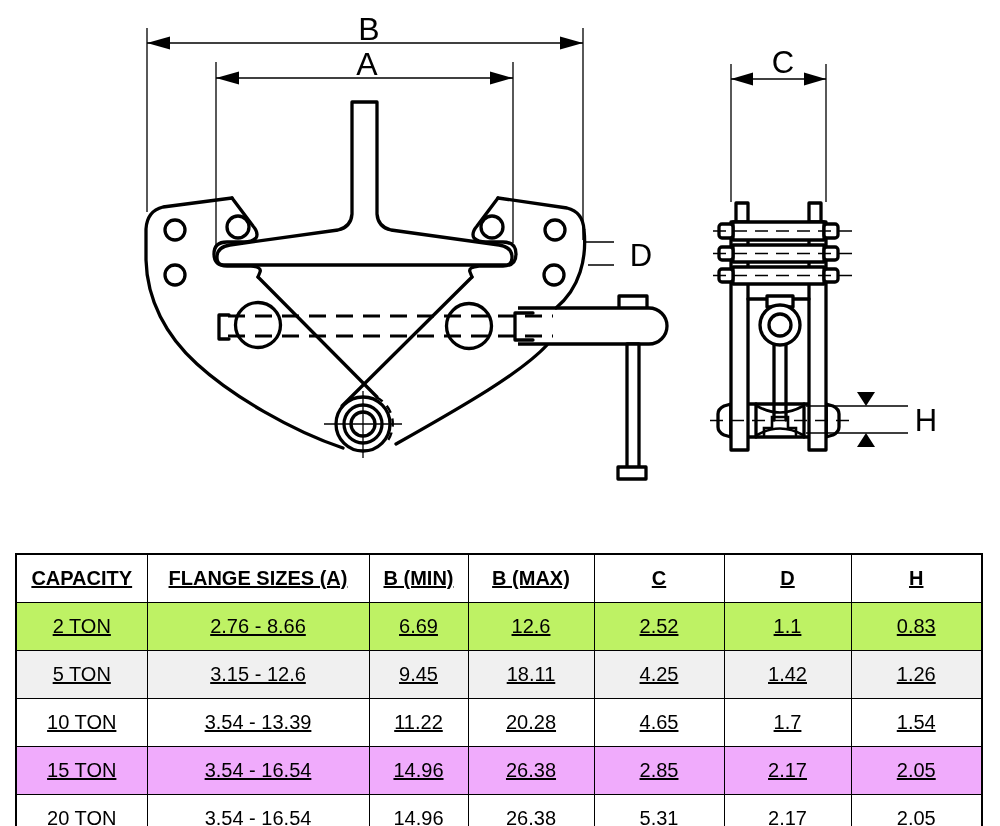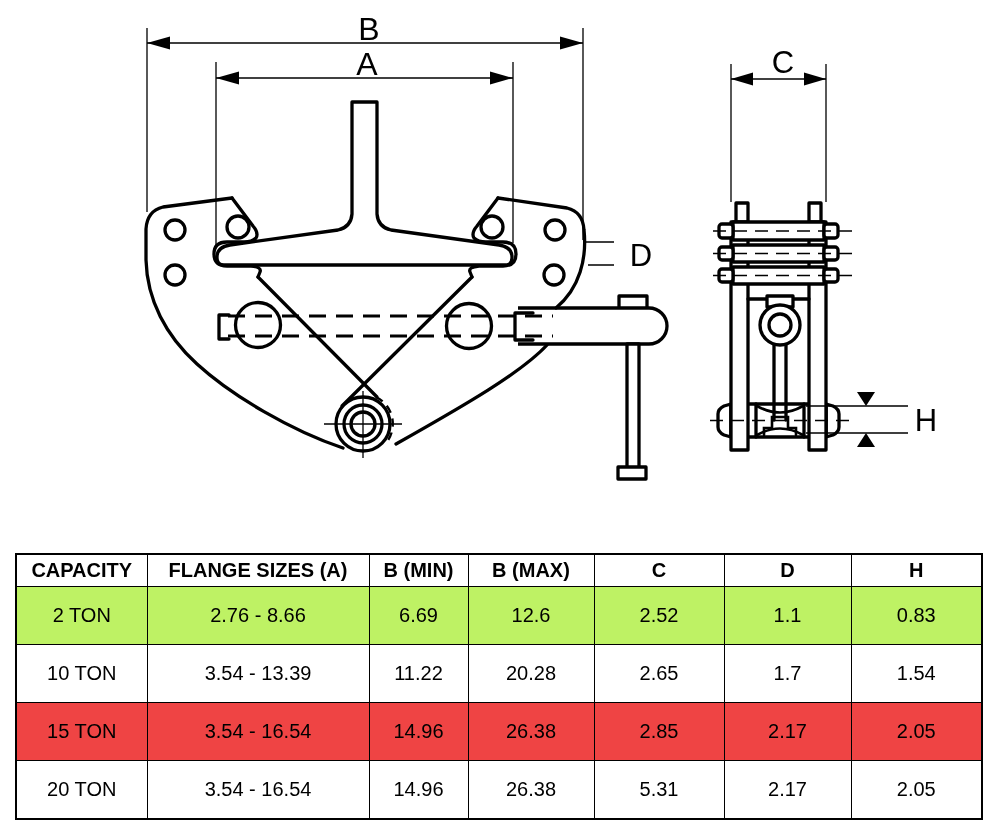--- a/index.html
+++ b/index.html
@@ -15,21 +15,21 @@
   .dashbar{fill:none;stroke:#000;stroke-width:3;stroke-dasharray:17 10;}
   .cl  {fill:none;stroke:#000;stroke-width:1.5;stroke-dasharray:13 8;}
   .darc{fill:none;stroke:#000;stroke-width:2.4;stroke-dasharray:8 6;}
   .arrow{fill:#000;stroke:none;}
   .dimtxt{font-family:"Liberation Sans",sans-serif;font-size:32px;fill:#000;text-anchor:middle;}
   .dimtxt2{font-family:"Liberation Sans",sans-serif;font-size:31px;fill:#000;text-anchor:middle;}
   
   table#spec{position:absolute;left:15px;top:553px;width:966px;height:267px;
     border-collapse:collapse;table-layout:fixed;font-size:20px;color:#000;
     border:2px solid #000;}
-  #spec th,#spec td{border:1.7px solid #000;text-align:center;vertical-align:middle;padding:4px;}
+  #spec th,#spec td{border:1.7px solid #000;text-align:center;vertical-align:middle;padding:12px;text-decoration:underline;}
   #spec th{font-weight:bold;}
 </style>
 </head>
 <body>
 
 <div id="stage">
 
 <svg width="1000" height="545" viewBox="0 0 1000 545">
   <defs>
     <pattern id="hatch" patternUnits="userSpaceOnUse" width="19" height="19">
@@ -206,30 +206,39 @@
   <tbody>
     <tr style="background:#bef264">
       <td>2 TON</td>
       <td>2.76 - 8.66</td>
       <td>6.69</td>
       <td>12.6</td>
       <td>2.52</td>
       <td>1.1</td>
       <td>0.83</td>
     </tr>
+    <tr style="background:#f0f0f0">
+      <td>5 TON</td>
+      <td>3.15 - 12.6</td>
+      <td>9.45</td>
+      <td>18.11</td>
+      <td>4.25</td>
+      <td>1.42</td>
+      <td>1.26</td>
+    </tr>
     <tr>
       <td>10 TON</td>
       <td>3.54 - 13.39</td>
       <td>11.22</td>
       <td>20.28</td>
-      <td>2.65</td>
+      <td>4.65</td>
       <td>1.7</td>
       <td>1.54</td>
     </tr>
-    <tr style="background:#ef4444">
+    <tr style="background:#f0abfc">
       <td>15 TON</td>
       <td>3.54 - 16.54</td>
       <td>14.96</td>
       <td>26.38</td>
       <td>2.85</td>
       <td>2.17</td>
       <td>2.05</td>
     </tr>
     <tr>
       <td>20 TON</td>

